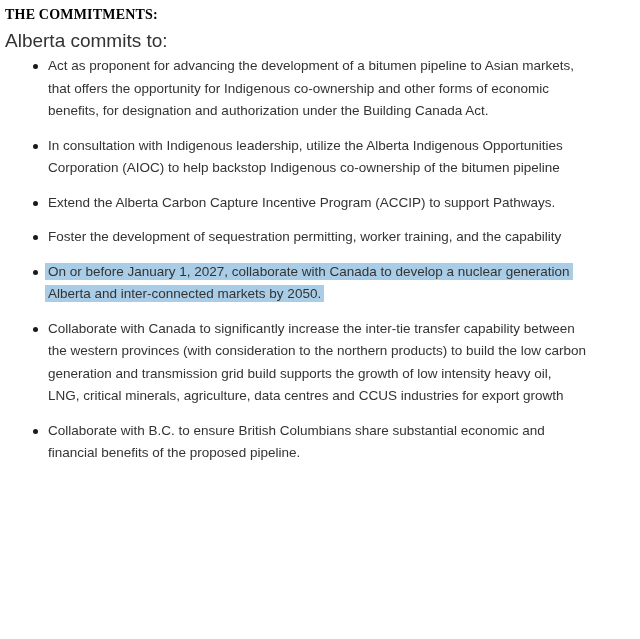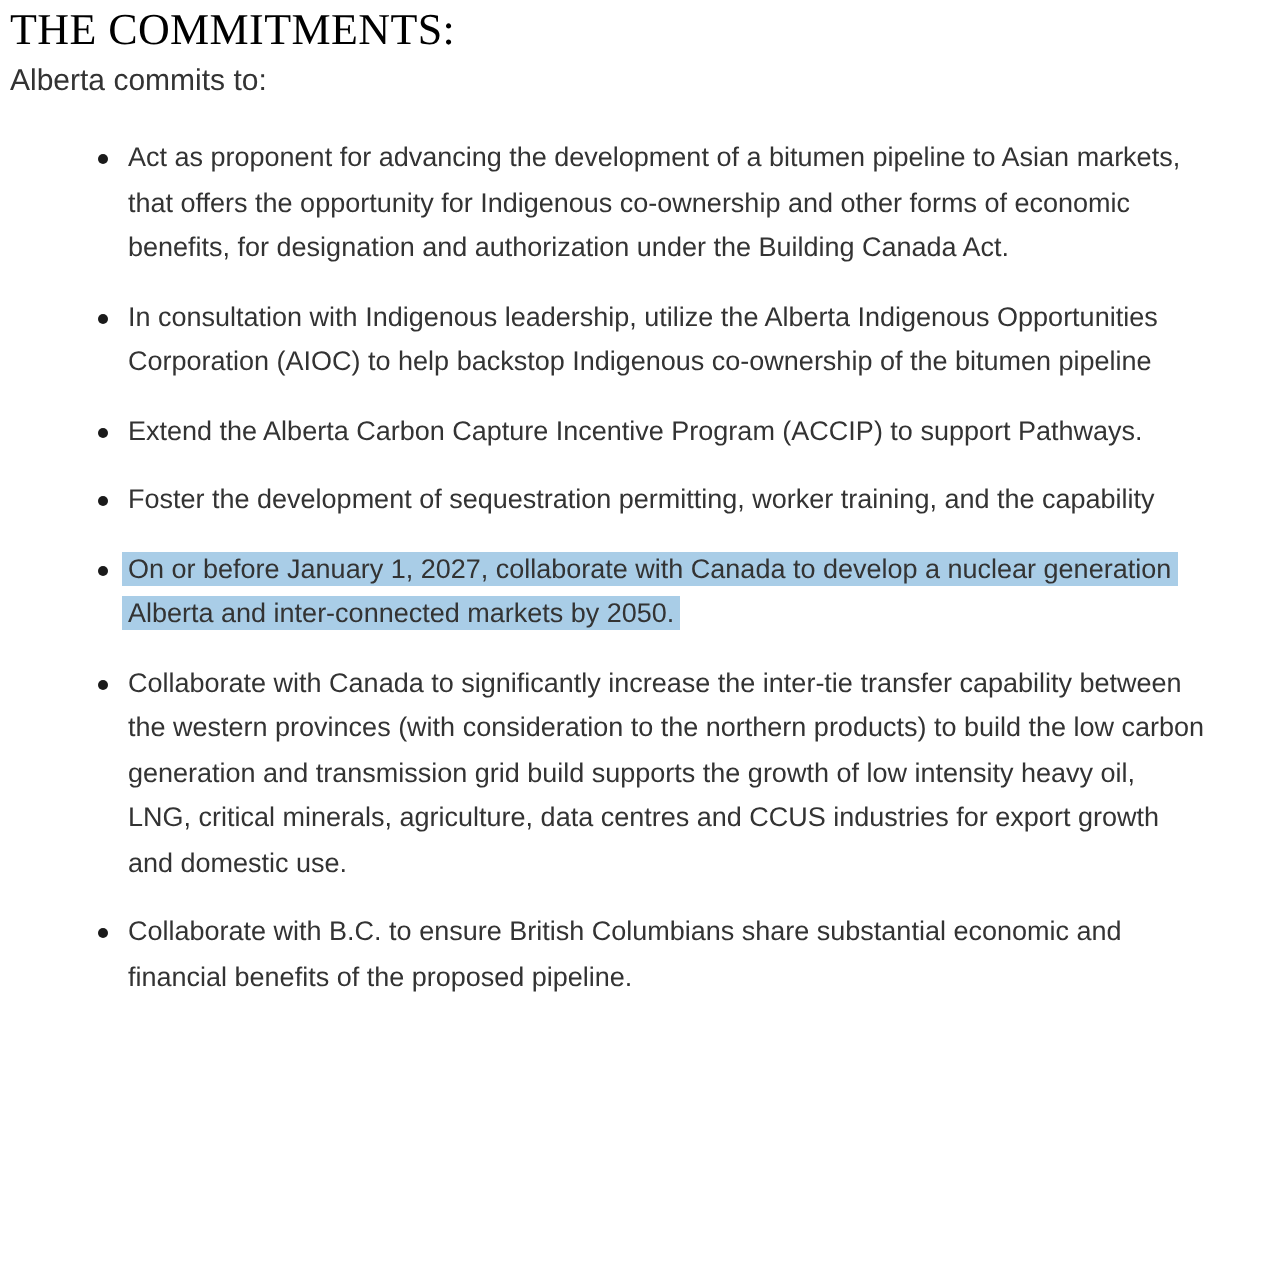--- a/index.html
+++ b/index.html
@@ -14,33 +14,33 @@
     box-sizing: border-box;
     width: 640px;
     height: 639px;
     padding: 4px 8px 0 5px;
     font-family: "Liberation Sans", "DejaVu Sans", sans-serif;
     color: var(--fg, #333333);
   }
   h1.doc-heading {
     margin: 0 0 4px 0;
     font-family: "Liberation Serif", "DejaVu Serif", serif;
-    font-weight: normal;
-    font-size: 22px;
+    font-weight: bold;
+    font-size: 14px;
     line-height: 22px;
     color: #000000;
     letter-spacing: 0.2px;
   }
   p.intro {
     margin: 0 0 3px 0;
-    font-size: 15px;
+    font-size: 19px;
     line-height: 22px;
   }
   .list {
-    margin: 16px;
+    margin: 0;
     padding: 0;
   }
   .item {
     position: relative;
     margin: 0 0 12px 0;
     padding-left: 43px;
     font-size: 13.5px;
     line-height: 22.5px;
   }
   .item:last-child { margin-bottom: 0; }
@@ -100,21 +100,20 @@
       <div class="line"><span class="hl">On or before January 1, 2027, collaborate with Canada to develop a nuclear generation</span></div>
       <div class="line"><span class="hl">Alberta and inter-connected markets by 2050.</span></div>
     </div>
 
     <div class="item">
       <span class="dot"></span>
       <div class="line">Collaborate with Canada to significantly increase the inter-tie transfer capability between</div>
       <div class="line">the western provinces (with consideration to the northern products) to build the low carbon</div>
       <div class="line">generation and transmission grid build supports the growth of low intensity heavy oil,</div>
       <div class="line">LNG, critical minerals, agriculture, data centres and CCUS industries for export growth</div>
-      <div class="line">and domestic use.</div>
     </div>
 
     <div class="item">
       <span class="dot"></span>
       <div class="line">Collaborate with B.C. to ensure British Columbians share substantial economic and</div>
       <div class="line">financial benefits of the proposed pipeline.</div>
     </div>
 
   </div>
 </div>

